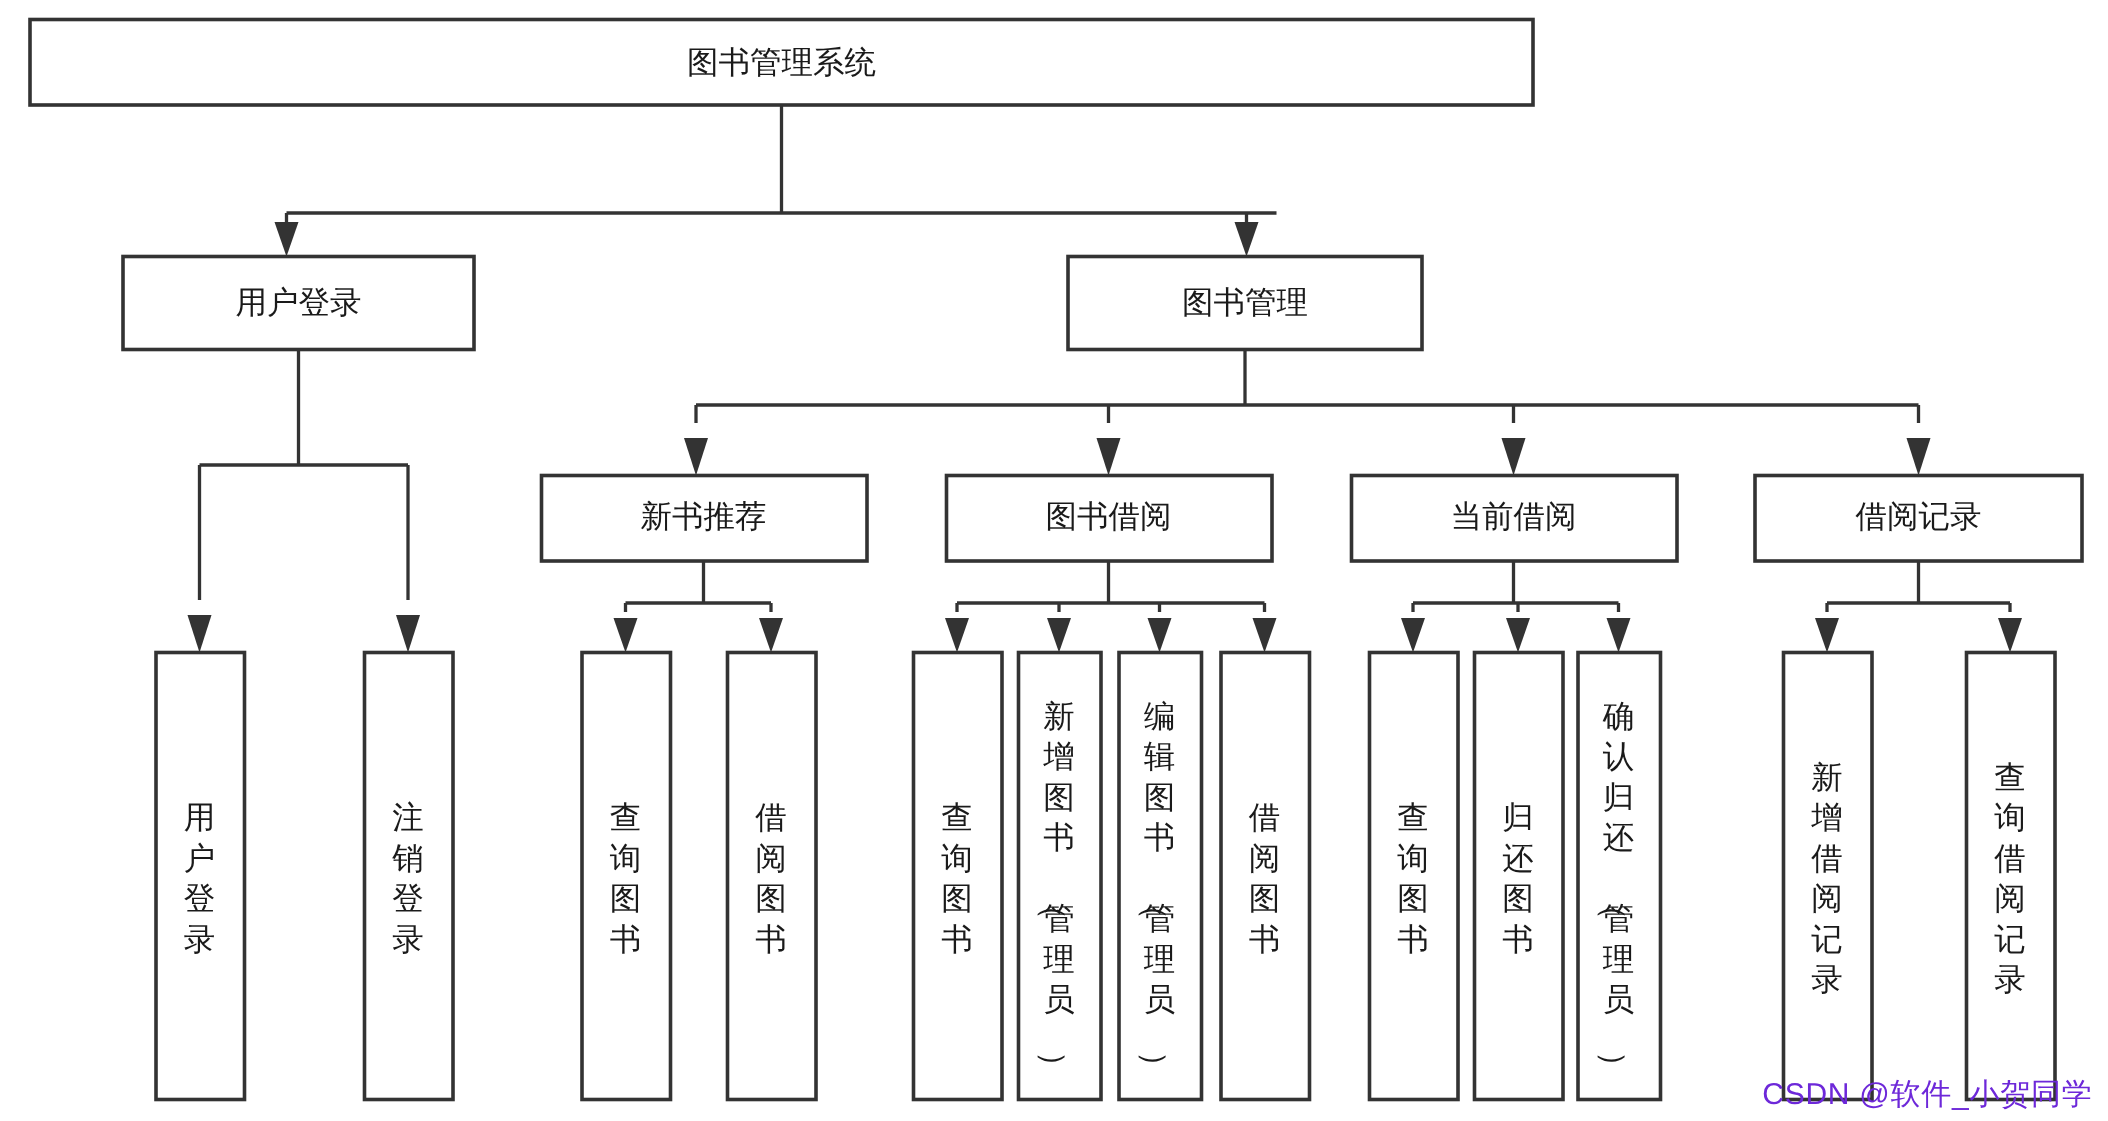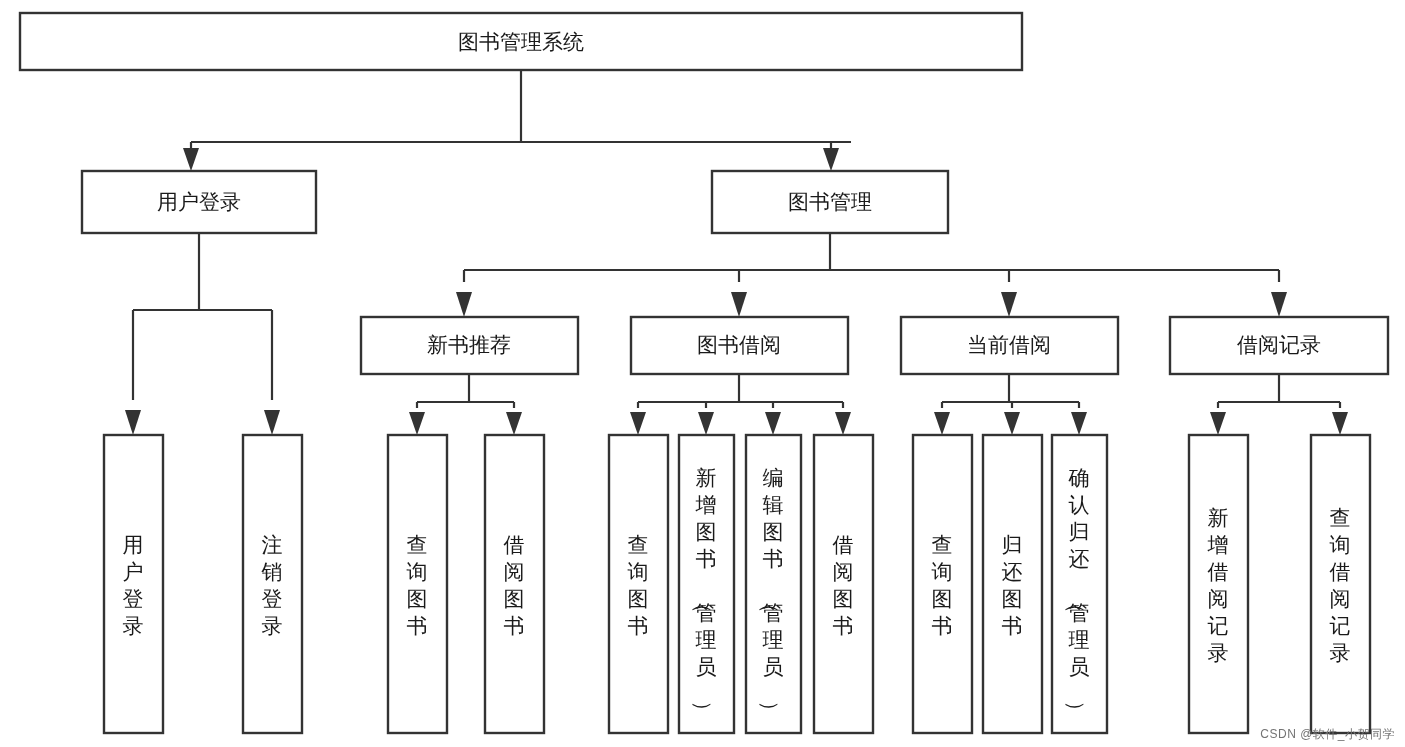--- a/index.html
+++ b/index.html
@@ -44,22 +44,22 @@
   }
   .arrow-head {
     fill: #333333;
     stroke: none;
   }
   .watermark {
     position: absolute;
     right: 10px;
     bottom: 4px;
     font-family: "Liberation Sans", "DejaVu Sans", sans-serif;
-    font-size: 12px;
-    color: #737373;
+    font-size: 20px;
+    color: #6d28d9;
     white-space: nowrap;
     letter-spacing: 0.5px;
     pointer-events: none;
   }
 </style>
 </head>
 <body>
 
 <svg id="diagram" viewBox="0 0 1405 747" xmlns="http://www.w3.org/2000/svg">
 

